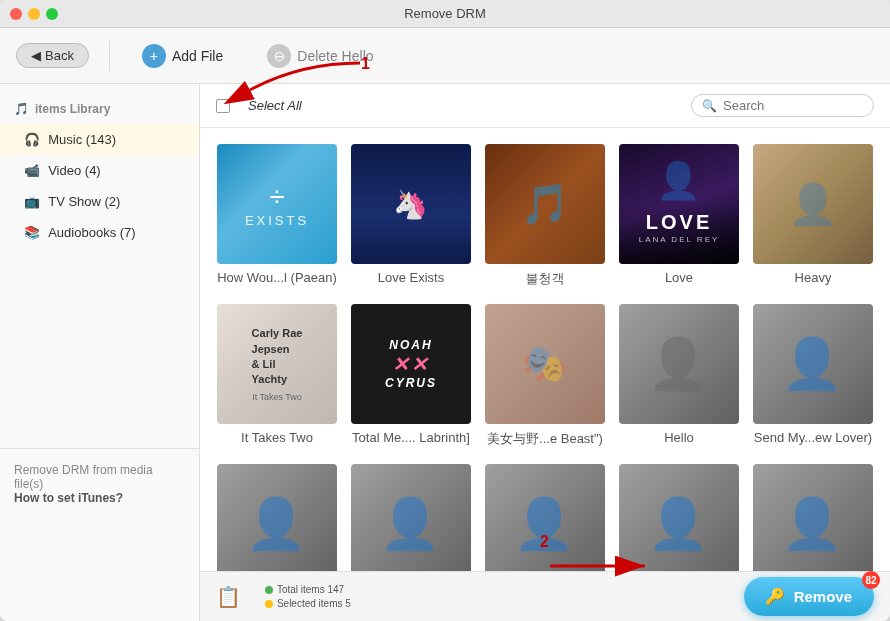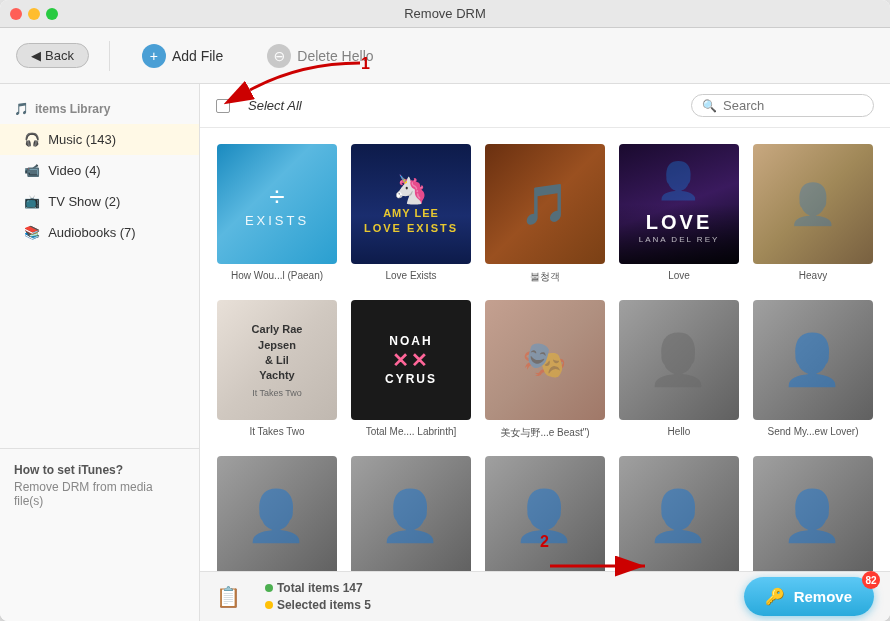--- a/index.html
+++ b/index.html
@@ -35,29 +35,29 @@
     .select-all-cb { display: flex; align-items: center; gap: 18px; font-size: 13px; color: #333; cursor: pointer; font-style: italic; }
     .checkbox { width: 14px; height: 14px; border: 1px solid #999; border-radius: 2px; background: white; }
     .search-box { margin-left: auto; display: flex; align-items: center; border: 1px solid #ccc; border-radius: 12px; padding: 3px 10px; gap: 6px; background: #fff; }
     .search-box input { border: none; outline: none; font-size: 13px; width: 140px; background: transparent; }
 
     .grid-area { flex: 1; overflow-y: auto; padding: 16px; background: #fff; }
     .grid { display: grid; grid-template-columns: repeat(5, 1fr); gap: 16px 12px; }
 
     .album-item { display: flex; flex-direction: column; align-items: center; cursor: pointer; }
     .album-cover { width: 120px; height: 120px; border-radius: 4px; overflow: hidden; background: #ccc; position: relative; }
-    .album-title { font-size: 10px; color: #555; margin-top: 6px; text-align: center; max-width: 120px; overflow: hidden; text-overflow: ellipsis; white-space: nowrap; }
+    .album-title { font-size: 13px; color: #555; margin-top: 6px; text-align: center; max-width: 120px; overflow: hidden; text-overflow: ellipsis; white-space: nowrap; }
 
     
     .cover-1 { background: linear-gradient(135deg, #1a6fa8 0%, #4cb8e0 50%, #2a8fbf 100%); display: flex; align-items: center; justify-content: center; }
 
     .status-bar { height: 50px; background: #f5f5f5; border-top: 1px solid #e0e0e0; display: flex; align-items: center; padding: 0 16px; gap: 16px; }
     .status-info { display: flex; flex-direction: column; gap: 3px; }
     .status-icon { font-size: 20px; color: #888; margin-right: 8px; }
-    .status-line { font-size: 12px; color: #555; display: flex; align-items: center; gap: 4px; font-weight: bold; }
+    .status-line { font-size: 10px; color: #555; display: flex; align-items: center; gap: 4px; }
     .dot { width: 8px; height: 8px; border-radius: 50%; }
     .dot-green { background: #4caf50; }
     .dot-yellow { background: #ffc107; }
 
     .remove-btn { margin-left: auto; background: linear-gradient(180deg, #5bc8f5 0%, #29aadc 100%); border: none; border-radius: 20px; padding: 10px 22px; color: white; font-size: 15px; font-weight: 600; cursor: pointer; display: flex; align-items: center; gap: 8px; position: relative; box-shadow: 0 2px 8px rgba(41,170,220,0.5); }
     .key-icon { font-size: 16px; }
     .remove-badge { position: absolute; top: -6px; right: -6px; background: #ff3b30; color: white; border-radius: 50%; width: 18px; height: 18px; font-size: 10px; display: flex; align-items: center; justify-content: center; font-weight: bold; }
 
     .window-wrapper { position: relative; }
   </style>
@@ -111,22 +111,22 @@
           <span>📺</span>
           <span>TV Show (2)</span>
         </div>
         <div class="sidebar-item">
           <span>📚</span>
           <span>Audiobooks (7)</span>
         </div>
 
         <div style="flex:1;"></div>
         <div style="padding: 14px; font-size: 12px; color: #888; border-top: 1px solid #e0e0e0; margin-top: 200px;">
+          <div>Remove DRM from media file(s)</div>
           <div style="font-weight:600;color:#555;margin-bottom:3px;">How to set iTunes?</div>
-          <div>Remove DRM from media file(s)</div>
         </div>
       </div>
 
       <div class="content">
 
         <div class="content-toolbar">
           <label class="select-all-cb">
             <div class="checkbox"></div>
             <span>Select All</span>
           </label>
@@ -145,21 +145,20 @@
                   <div style="color:white;font-size:28px;font-weight:200;">÷</div>
                   <div style="color:rgba(255,255,255,0.9);font-size:13px;letter-spacing:3px;font-weight:300;">EXISTS</div>
                 </div>
               </div>
               <span class="album-title">How Wou...l (Paean)</span>
             </div>
 
             <div class="album-item">
               <div class="album-cover" style="background: linear-gradient(180deg, #0d1b4a 0%, #1a2d6e 60%, #0d1b4a 100%); display:flex; align-items:center; justify-content:center; flex-direction:column;">
                 <div style="font-size:28px;">🦄</div>
-                <div style="color:#e8c830;font-size:11px;font-weight:bold;letter-spacing:1px;text-align:center;line-height:1.3;">AMY LEE<br><span style="letter-spacing:2px;">LOVE EXISTS</span></div>
               </div>
               <span class="album-title">Love Exists</span>
             </div>
 
             <div class="album-item">
               <div class="album-cover" style="background: linear-gradient(135deg, #6a3010 0%, #9a5020 50%, #7a4015 100%); display:flex; align-items:center; justify-content:center;">
                 <span style="font-size:40px;">🎵</span>
               </div>
               <span class="album-title">불청객</span>
             </div>
@@ -176,28 +175,28 @@
 
             <div class="album-item">
               <div class="album-cover" style="background: linear-gradient(135deg, #c8a880 0%, #a08858 50%, #786040 100%); display:flex; align-items:center; justify-content:center;">
                 <span style="font-size:40px; opacity:0.3;">👤</span>
               </div>
               <span class="album-title">Heavy</span>
             </div>
 
             <div class="album-item">
               <div class="album-cover" style="background: linear-gradient(135deg, #e8e0d8 0%, #d0c8c0 50%, #c0b8b0 100%); display:flex; align-items:center; justify-content:center; flex-direction:column;">
-                <div style="font-size:11px;color:#333;font-weight:bold;text-align:center;line-height:1.4;">Carly Rae<br>Jepsen<br>&amp; Lil<br>Yachty</div>
+                <div style="font-size:11px;color:#333;font-weight:bold;line-height:1.4;">Carly Rae<br>Jepsen<br>&amp; Lil<br>Yachty</div>
                 <div style="font-size:9px;color:#666;margin-top:4px;">It Takes Two</div>
               </div>
               <span class="album-title">It Takes Two</span>
             </div>
 
             <div class="album-item">
-              <div class="album-cover" style="background: #1a1a1a; display:flex; align-items:center; justify-content:center; flex-direction:column;">
+              <div class="album-cover" style="background: #1a1a1a; display:flex; align-items:center; justify-content:center; flex-direction:column;font-style:italic;">
                 <div style="color:white;font-size:12px;font-weight:bold;letter-spacing:2px;text-align:center;line-height:1.2;">NOAH<br><span style="font-size:20px; color:#ff6699;">✕✕</span><br>CYRUS</div>
               </div>
               <span class="album-title">Total Me.... Labrinth]</span>
             </div>
 
             <div class="album-item">
               <div class="album-cover" style="background: linear-gradient(135deg, #c4a090 0%, #b09080 50%, #a07868 100%); display:flex; align-items:center; justify-content:center;">
                 <span style="font-size:36px; opacity:0.4;">🎭</span>
               </div>
               <span class="album-title">美女与野...e Beast")</span>

